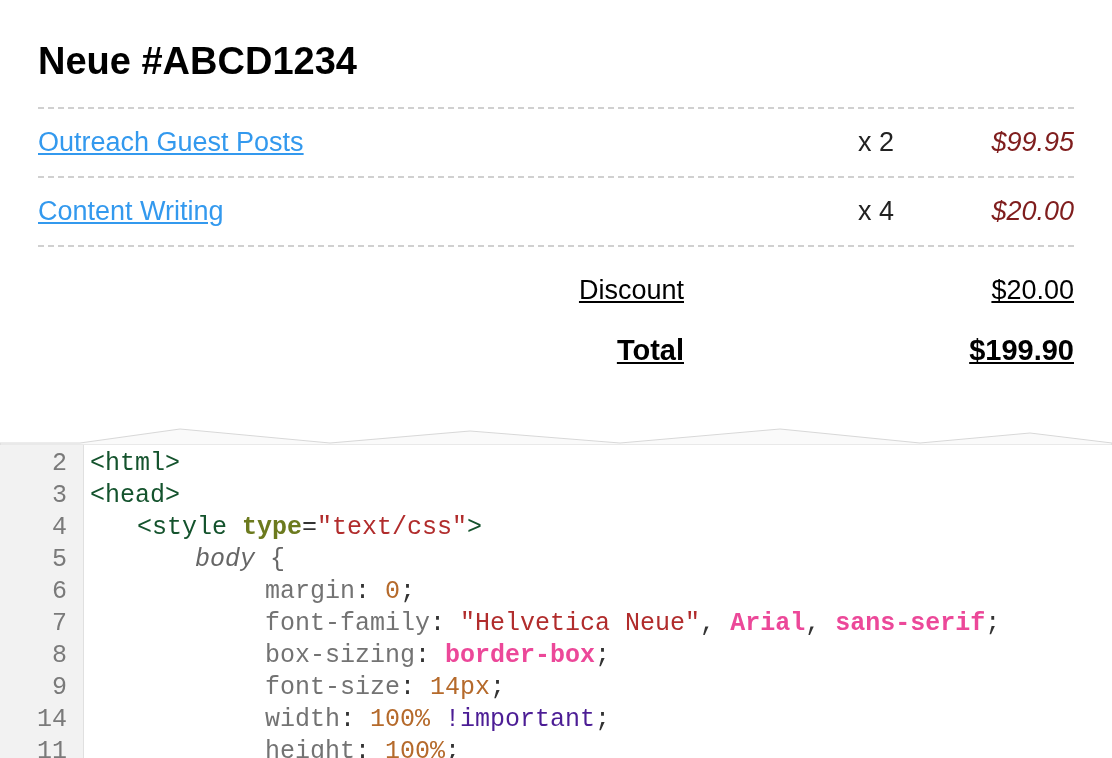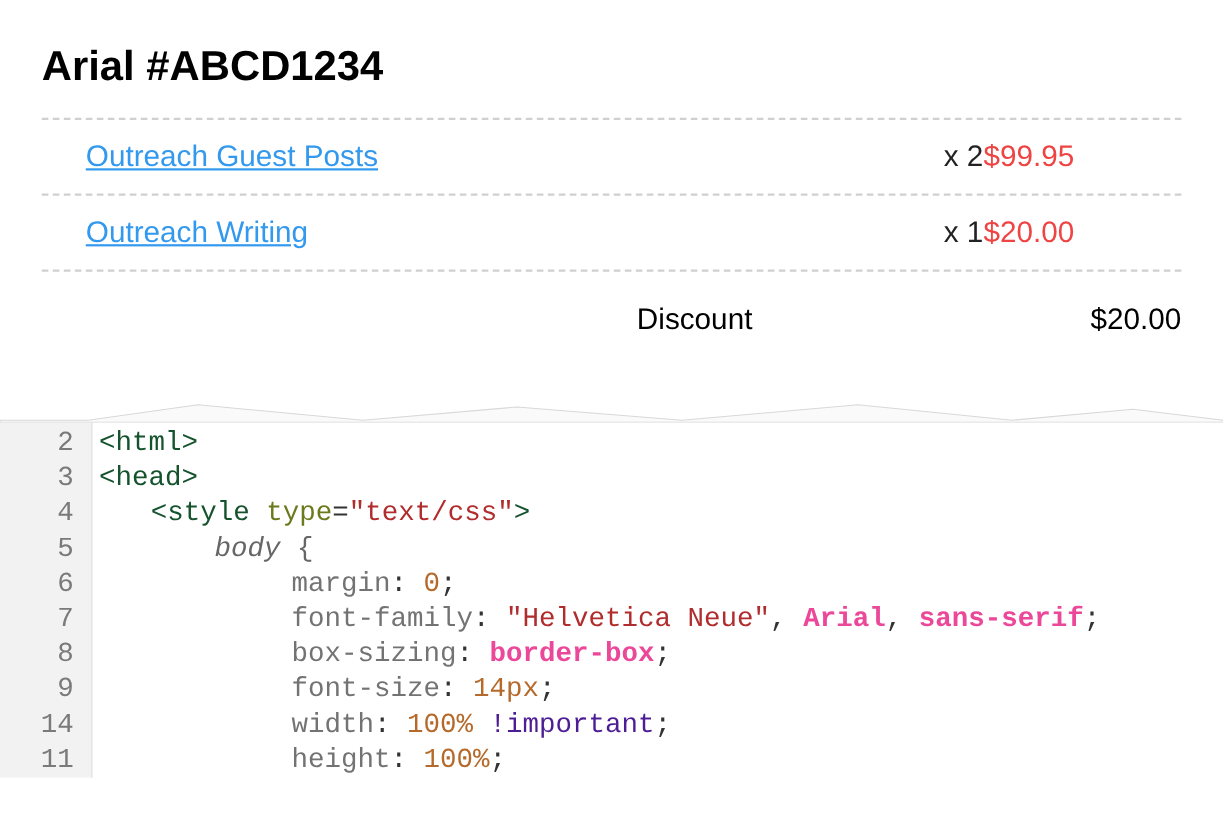--- a/index.html
+++ b/index.html
@@ -36,39 +36,41 @@
       align-items: center;
       padding: 18px 0;
       font-size: 27px;
     }
     .item-name {
       flex: 1;
     }
     .item-name a {
       color: #3399ee;
       text-decoration: underline;
-      margin-left: 40px;
     }
     .item-qty {
       width: 170px;
       text-align: right;
       color: #222;
     }
     .item-price {
       width: 180px;
-      color: #ef4444;
+      text-align: right;
+      color: #7f1d1d;
+      font-style: italic;
     }
     .summary {
       margin-top: 14px;
     }
     .summary-row {
       display: flex;
       align-items: center;
       padding: 14px 0;
       font-size: 27px;
+      text-decoration: underline;
     }
     .summary-row .label {
       flex: 1;
       text-align: right;
       padding-right: 210px;
     }
     .summary-row .value {
       width: 180px;
       text-align: right;
     }
@@ -109,65 +111,69 @@
     }
     .gutter div {
       padding-right: 6px;
     }
     .code {
       padding: 3px 0 0 6px;
       white-space: pre;
       color: #333;
     }
     .tok-tag   { color: #14532d; }
-    .tok-attr  { color: #6c7a1e; }
+    .tok-attr  { color: #6c7a1e; font-weight: bold; }
     .tok-val   { color: #b12c2c; }
     .tok-sel   { color: #666; font-style: italic; }
     .tok-prop  { color: #737373; }
     .tok-num   { color: #b56a2b; }
     .tok-green { color: #ec4899; font-weight: 700; }
     .tok-kw    { color: #4c1d95; }
     .tok-br    { color: #666; }
     .char-punc { color: #333; }
     .code .line { display: block; }
     .indent1 { padding-left: 46px; display: inline-block; }
     .indent2 { padding-left: 104px; display: inline-block; }
     .indent3 { padding-left: 174px; display: inline-block; }
     .guide { border-left: 1px dotted #ddd; }
   </style>
 </head>
 <body>
 
 <div class="invoice">
-  <h1>Arial #ABCD1234</h1>
+  <h1>Neue #ABCD1234</h1>
   <hr class="dashed">
 
   <div class="items">
     <div class="item-row">
       <div class="item-name">
         <a href="#">Outreach Guest Posts</a>
       </div>
       <div class="item-qty">x 2</div>
       <div class="item-price">$99.95</div>
     </div>
     <hr class="dashed">
     <div class="item-row">
       <div class="item-name">
-        <a href="#">Outreach Writing</a>
+        <a href="#">Content Writing</a>
       </div>
-      <div class="item-qty">x 1</div>
+      <div class="item-qty">x 4</div>
       <div class="item-price">$20.00</div>
     </div>
     <hr class="dashed">
   </div>
 
   <div class="summary">
     <div class="summary-row">
       <div class="label">Discount</div>
       <div class="value">$20.00</div>
+    </div>
+    <div class="summary-row total">
+      <div class="label">Total</div>
+      <div class="value">$199.90</div>
     </div>
   </div>
 </div>
 
 <div class="editor-wrap">
   <div class="zigzag">
     <svg viewBox="0 0 1112 24" preserveAspectRatio="none">
       <path d="M0,22 L80,22 L180,8 L330,22 L470,10 L620,22 L780,8 L920,22 L1030,12 L1112,22 L1112,24 L0,24 Z" fill="#fafafa" stroke="#d8d8d8" stroke-width="1"></path>
     </svg>
   </div>

